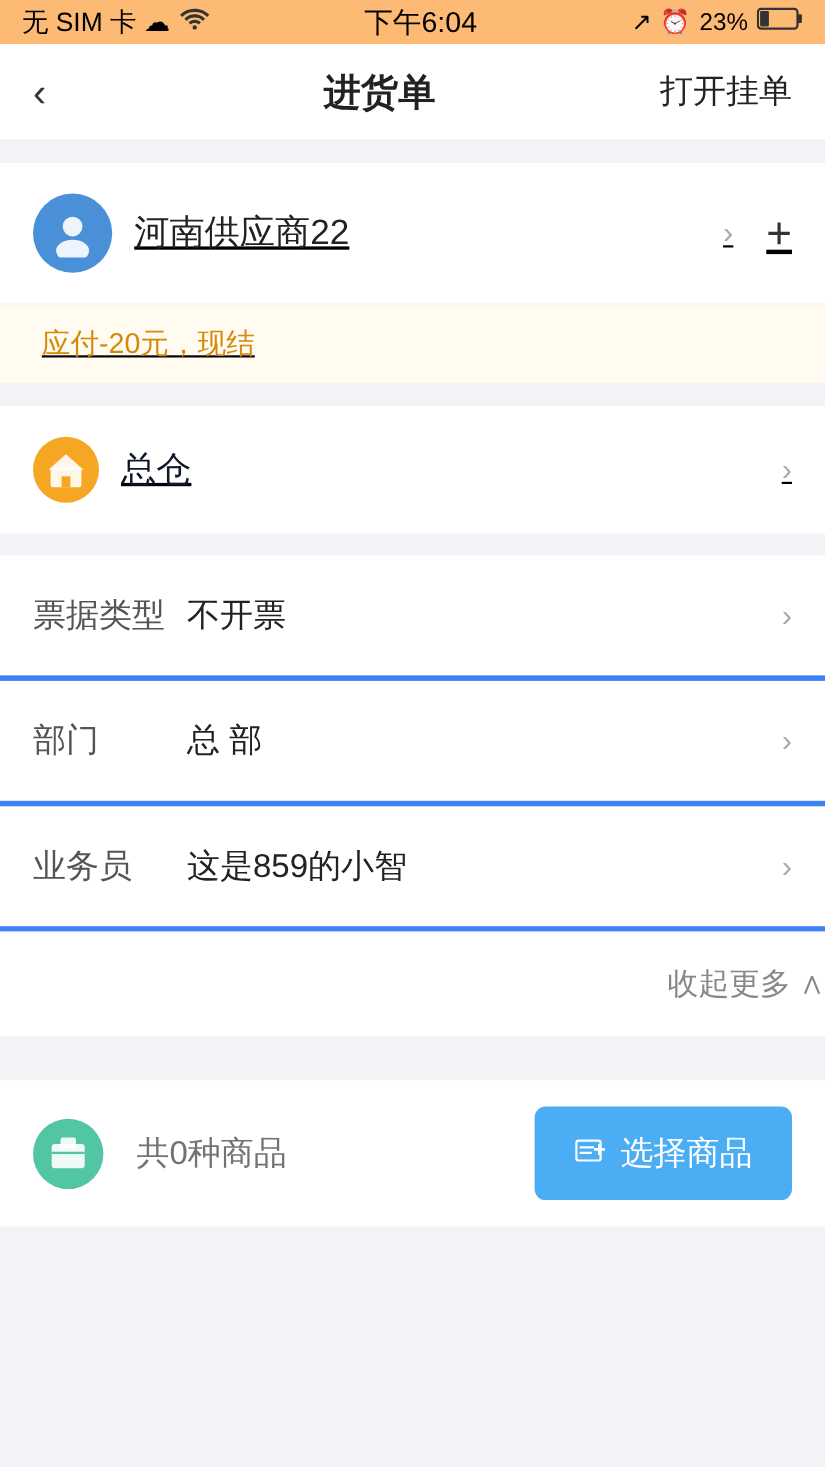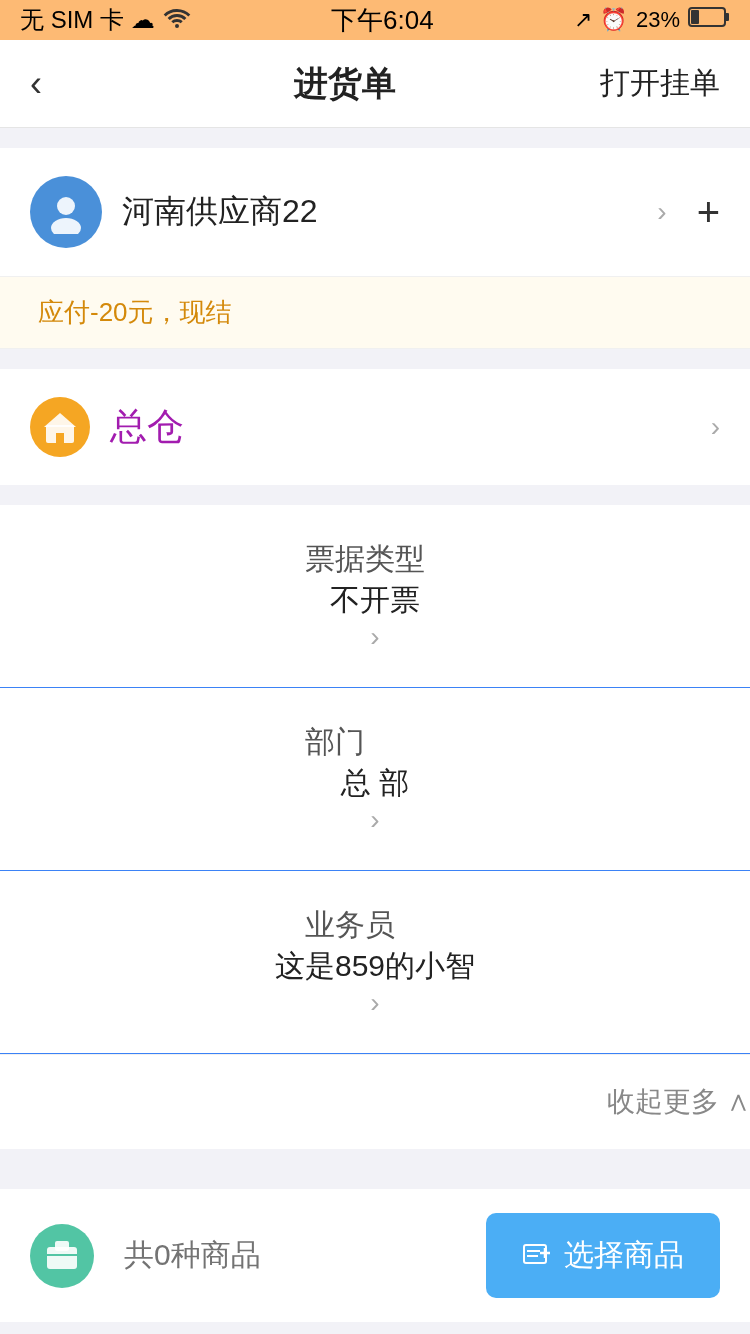--- a/index.html
+++ b/index.html
@@ -68,20 +68,21 @@
 
     
     .section-gap {
       height: 20px;
       background: #f2f2f7;
     }
 
     
     .card-section {
       background: #fff;
+      text-decoration: underline;
     }
 
     
     .supplier-row {
       display: flex;
       align-items: center;
       padding: 28px 30px;
       background: #fff;
       border-bottom: 1px solid #f0f0f0;
     }
@@ -139,40 +140,39 @@
       border-radius: 50%;
       background: #f5a623;
       display: flex;
       align-items: center;
       justify-content: center;
       margin-right: 20px;
       flex-shrink: 0;
     }
     .warehouse-name {
       flex: 1;
-      font-size: 37px;
-      color: #a21caf;
+      font-size: 32px;
+      color: #0f172a;
     }
     .chevron {
       color: #aaa;
       font-size: 28px;
     }
 
     
     .form-section {
       background: #fff;
       margin-top: 20px;
     }
     .form-row {
       display: flex;
       align-items: center;
       padding: 34px 30px;
-      border-bottom: 1px solid #3b82f6;
-      cursor: pointer;
-      flex-direction: column;
+      border-bottom: 5px solid #3b82f6;
+      cursor: pointer;
     }
     .form-row:last-child {
       border-bottom: none;
     }
     .form-label {
       font-size: 30px;
       color: #555;
       width: 140px;
       flex-shrink: 0;
     }

